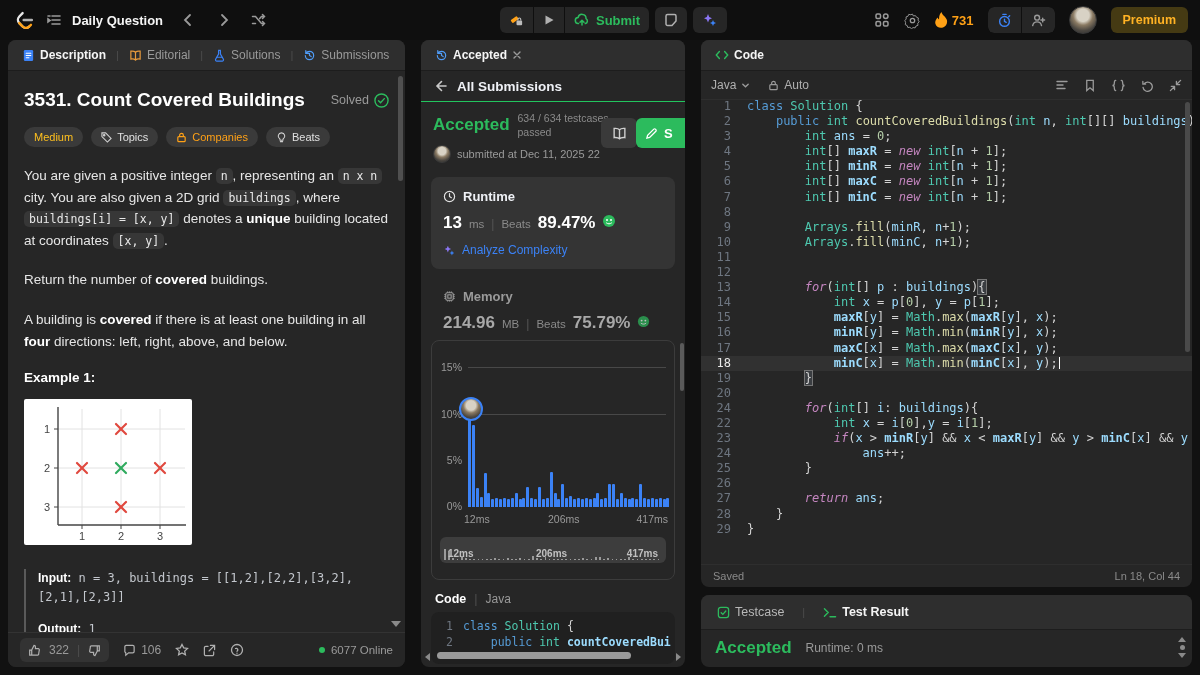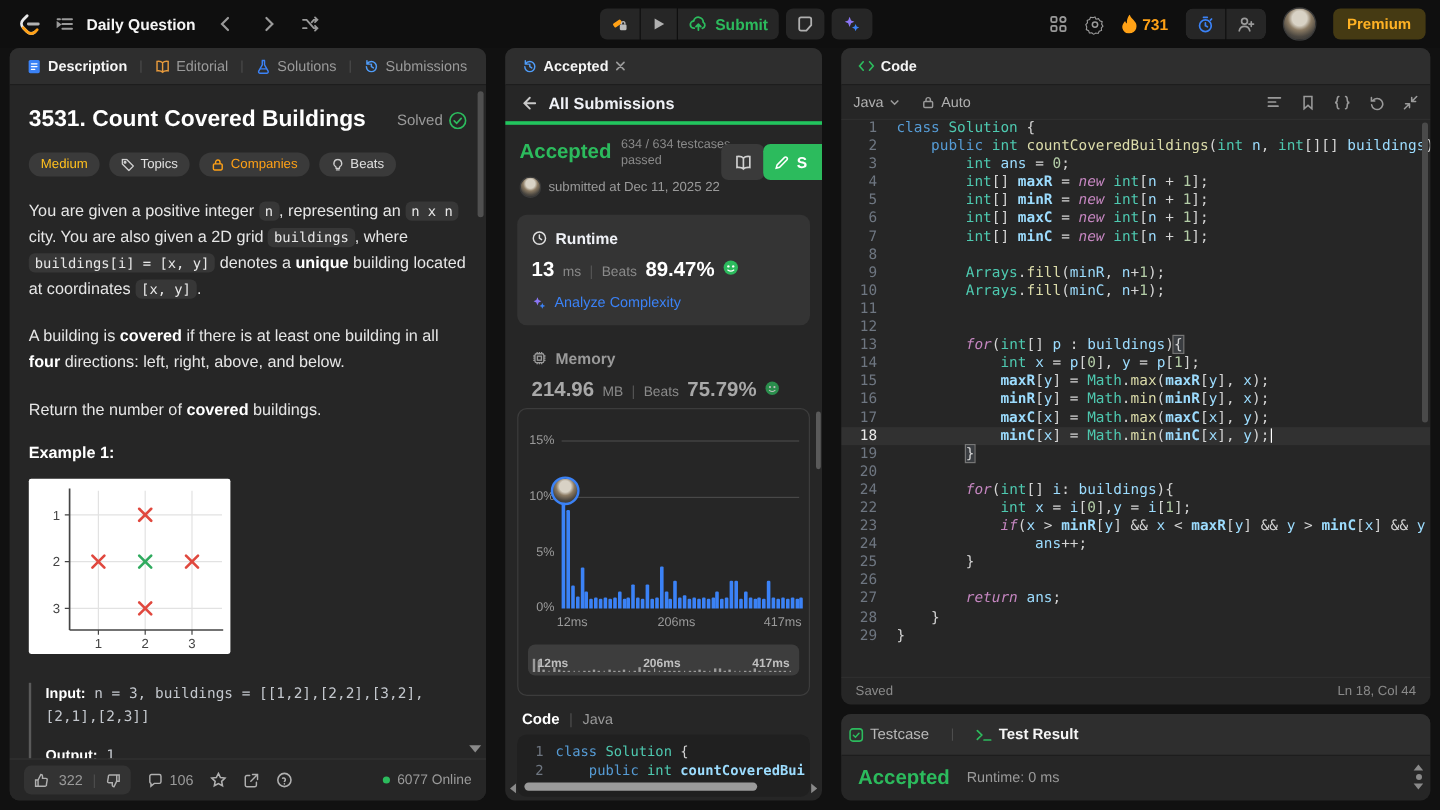--- a/index.html
+++ b/index.html
@@ -50,21 +50,21 @@
   .io-label{font-weight:700;color:#fff;}
   .io-val{font-family:"DejaVu Sans Mono",monospace;color:#c3c7cd;font-size:12px;line-height:1.55;}
   .lp-footer{position:absolute;bottom:0;left:0;right:0;height:34px;background:#262626;border-top:1px solid #333;
     display:flex;align-items:center;padding:0 12px;gap:14px;color:#9a9a9a;font-size:12px;}
   .vote-pill{background:#333;border-radius:6px;display:flex;align-items:center;height:24px;padding:0 8px;gap:8px;}
   .online{margin-left:auto;display:flex;align-items:center;gap:6px;color:#9a9a9a;font-size:11.5px;}
   .dot-green{width:6px;height:6px;border-radius:50%;background:#2cbb5d;}
   .scrollbar-v{position:absolute;background:#505050;border-radius:3px;}
   .arrow-down{position:absolute;width:0;height:0;border-left:5px solid transparent;border-right:5px solid transparent;border-top:6px solid #8a8a8a;}
   
-  .back-row{height:30px;display:flex;align-items:center;gap:10px;padding:0 12px;font-size:13.5px;font-weight:600;color:#eff1f6;border-bottom:3px solid #22c55e;}
+  .back-row{height:30px;display:flex;align-items:center;gap:10px;padding:0 12px;font-size:13.5px;font-weight:600;color:#eff1f6;border-bottom:1px solid #22c55e;}
   .sub-area{padding:10px 12px 0 12px;position:relative;}
   .accepted-big{color:#2cbb5d;font-size:17px;font-weight:700;}
   .tc-passed{color:#8a8a8a;font-size:10.5px;line-height:1.3;display:inline-block;width:112px;vertical-align:middle;margin-left:8px;}
   .submitted{display:flex;align-items:center;gap:6px;color:#9a9a9a;font-size:11px;margin-top:6px;white-space:nowrap;}
   .book-btn{position:absolute;right:48px;top:16px;background:#3a3a3a;border-radius:6px;width:36px;height:30px;display:flex;align-items:center;justify-content:center;color:#d0d0d0;}
   .sol-btn{position:absolute;right:-18px;top:16px;background:#2cbb5d;border-radius:6px;height:30px;width:58px;display:flex;align-items:center;gap:6px;padding-left:9px;color:#fff;font-weight:700;font-size:13px;}
   .rt-card{margin:14px 10px 0 10px;background:#343434;border-radius:8px;padding:12px;}
   .card-h{display:flex;align-items:center;gap:7px;font-size:13px;font-weight:600;color:#eff1f6;}
   .vals{margin-top:9px;display:flex;align-items:baseline;gap:7px;}
   .big-val{font-size:17px;font-weight:700;color:#fff;}
@@ -110,21 +110,21 @@
   .s-f{color:#dcdcaa;}
   .s-v{color:#9cdcfe;}
   .s-b{color:#9cdcfe;font-weight:700;}
   .s-n{color:#b5cea8;}
   .s-p{color:#d4d4d4;}
   .s-m{color:#d4d4d4;outline:1px solid #767676;background:#3a3d41;}
   .caret{display:inline-block;width:1.5px;height:12px;background:#fff;vertical-align:-2px;margin-left:1px;}
   .statusbar{position:absolute;bottom:0;left:0;right:0;height:22px;display:flex;align-items:center;padding:0 12px;font-size:11px;color:#8a8a8a;border-top:1px solid #2e2e2e;}
   .statusbar .cursor{margin-left:auto;}
   
-  .tc-head{height:34px;display:flex;align-items:center;gap:8px;padding:0 2px;font-size:12.5px;background:#2e2e2e;border-bottom:1px solid #1d1d1d;text-align:center;}
+  .tc-head{height:34px;display:flex;align-items:center;gap:8px;padding:0 12px;font-size:12.5px;background:#2e2e2e;border-bottom:1px solid #1d1d1d;text-align:center;}
   .tc-body{display:flex;align-items:center;gap:14px;padding:8px 14px;}
   .tc-accepted{color:#2cbb5d;font-size:17px;font-weight:700;}
   .tc-runtime{color:#9a9a9a;font-size:12px;}
   .tc-scroll{position:absolute;right:6px;top:42px;display:flex;flex-direction:column;align-items:center;gap:3px;}
   svg{display:block;}
 </style>
 </head>
 <body>
 
 <div class="navbar">
@@ -300,22 +300,22 @@
         <span class="pill">
           <svg width="11" height="11" viewBox="0 0 12 12" fill="none" stroke="#d0d0d0" stroke-width="1.2" stroke-linecap="round">
               <path d="M6 1a3.5 3.5 0 012 6.4c-.5.4-.5.9-.5 1.6h-3c0-.7 0-1.2-.5-1.6A3.5 3.5 0 016 1zM4.8 10.5h2.4"></path>
             </svg>
           <span>Beats</span>
         </span>
       </div>
 
       <div class="desc">
         <p><span class="s-t">You are given a positive integer </span><span class="s-code">n</span><span class="s-t">, representing an </span><span class="s-code">n x n</span><span class="s-t"> city. You are also given a 2D grid </span><span class="s-code">buildings</span><span class="s-t">, where </span><span class="s-code">buildings[i] = [x, y]</span><span class="s-t"> denotes a </span><span class="s-bold">unique</span><span class="s-t"> building located at coordinates </span><span class="s-code">[x, y]</span><span class="s-t">.</span></p>
+        <p><span class="s-t">Return the number of </span><span class="s-bold">covered</span><span class="s-t"> buildings.</span></p>
         <p><span class="s-t">A building is </span><span class="s-bold">covered</span><span class="s-t"> if there is at least one building in all </span><span class="s-bold">four</span><span class="s-t"> directions: left, right, above, and below.</span></p>
-        <p><span class="s-t">Return the number of </span><span class="s-bold">covered</span><span class="s-t"> buildings.</span></p>
       </div>
 
       <div class="example-label">Example 1:</div>
 
       <div class="plotbox">
         <svg width="168" height="146" viewBox="0 0 168 146">
           <g stroke="#e2e2e2" stroke-width="1">
             <line x1="34" y1="30" x2="161" y2="30"></line>
               <line x1="34" y1="69" x2="161" y2="69"></line>
               <line x1="34" y1="108" x2="161" y2="108"></line>

